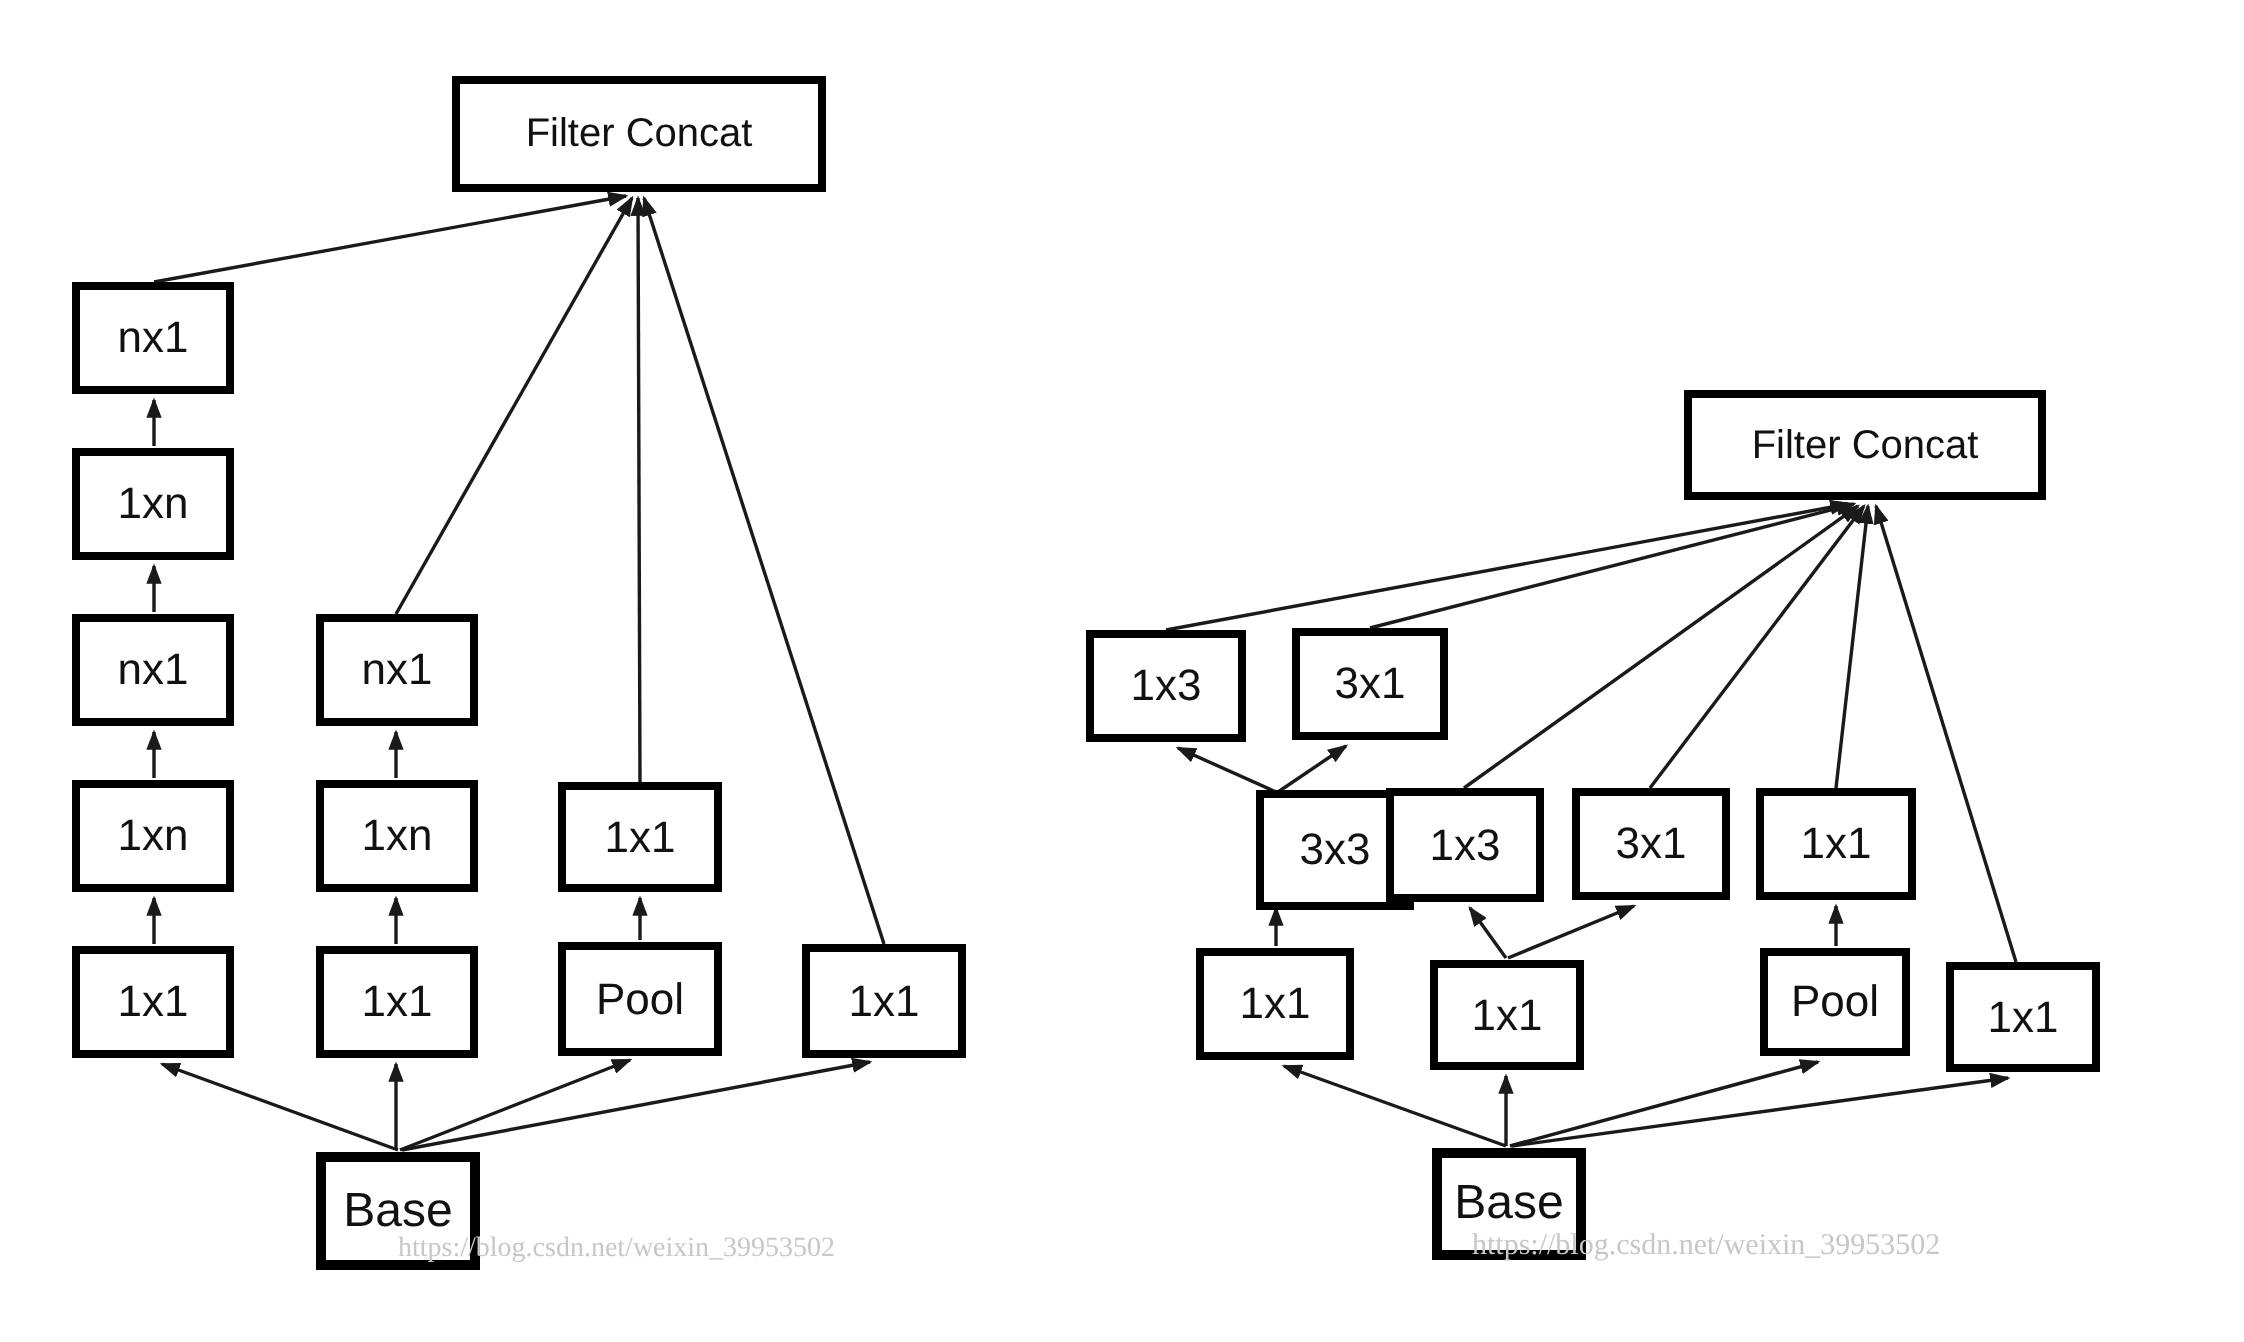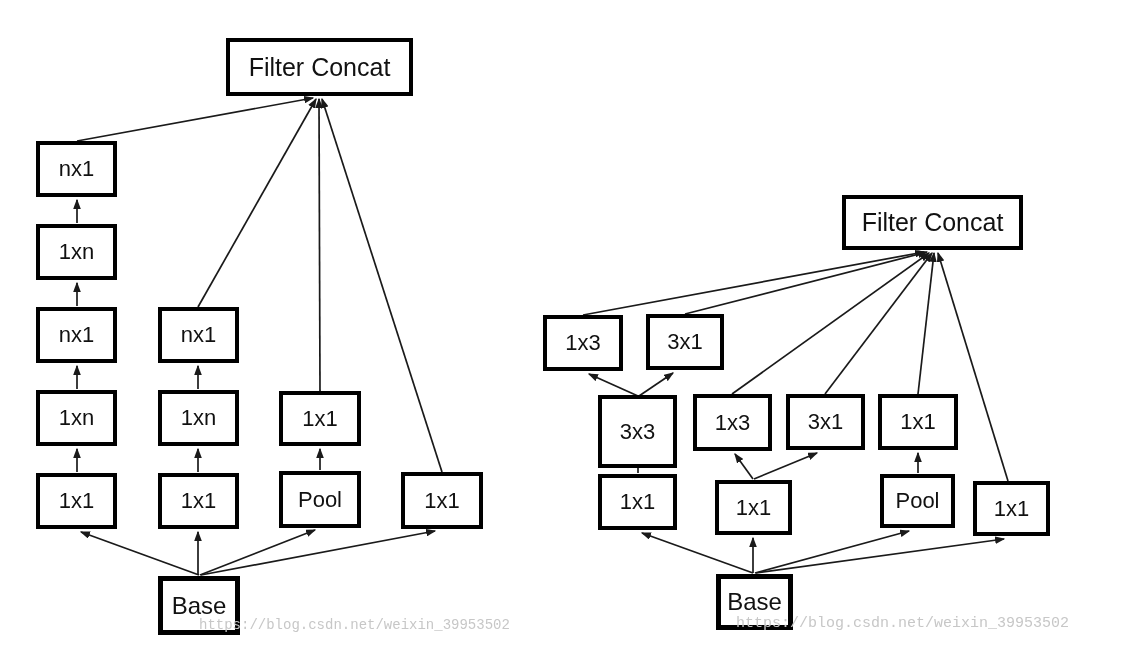--- a/index.html
+++ b/index.html
@@ -31,29 +31,29 @@
     color: #111111;
     display: flex;
     align-items: center;
     justify-content: center;
     font-size: 22px;
     line-height: 1;
     z-index: 2;
     white-space: nowrap;
   }
   .node.concat {
-    font-size: 25px;
+    font-size: 20px;
   }
   .node.base {
     border-width: 5px;
     font-size: 24px;
   }
   .watermark {
     position: absolute;
-    font-family: Liberation Mono, monospace;
+    font-family: Liberation Serif, serif;
     color: #c7c7c7;
     z-index: 3;
     white-space: nowrap;
   }
   .watermark.left  { left: 199px; top: 617px; font-size: 14px; }
   .watermark.right { left: 736px; top: 615px; font-size: 15px; }
   svg line {
     stroke: #1a1a1a;
     stroke-width: 1.7;
   }
@@ -133,21 +133,21 @@
 
   <div class="node" style="left:401px; top:472px; width:82px; height:57px">1x1</div>
 
   <div class="node base" style="left:158px; top:576px; width:82px; height:59px">Base</div>
 
   <div class="node concat" style="left:842px; top:195px; width:181px; height:55px">Filter Concat</div>
 
   <div class="node" style="left:543px; top:315px; width:80px; height:56px">1x3</div>
   <div class="node" style="left:646px; top:314px; width:78px; height:56px">3x1</div>
 
-  <div class="node" style="left:598px; top:395px; width:79px; height:73px">3x3</div>
+  <div class="node" style="left:628px; top:395px; width:79px; height:60px">3x3</div>
   <div class="node" style="left:693px; top:394px; width:79px; height:57px">1x3</div>
   <div class="node" style="left:786px; top:394px; width:79px; height:56px">3x1</div>
   <div class="node" style="left:878px; top:394px; width:80px; height:56px">1x1</div>
 
   <div class="node" style="left:598px; top:474px; width:79px; height:56px">1x1</div>
   <div class="node" style="left:715px; top:480px; width:77px; height:55px">1x1</div>
   <div class="node" style="left:880px; top:474px; width:75px; height:54px">Pool</div>
   <div class="node" style="left:973px; top:481px; width:77px; height:55px">1x1</div>
 
   <div class="node base" style="left:716px; top:574px; width:77px; height:56px">Base</div>

